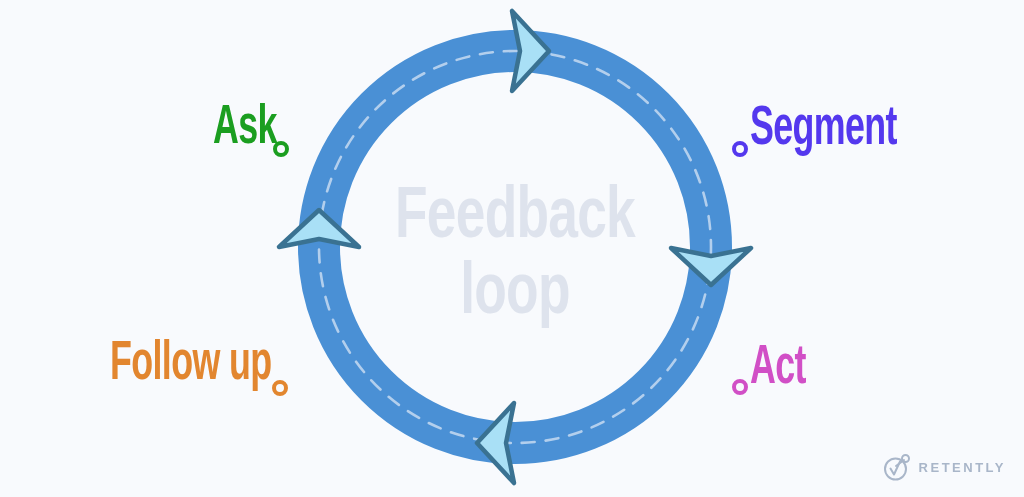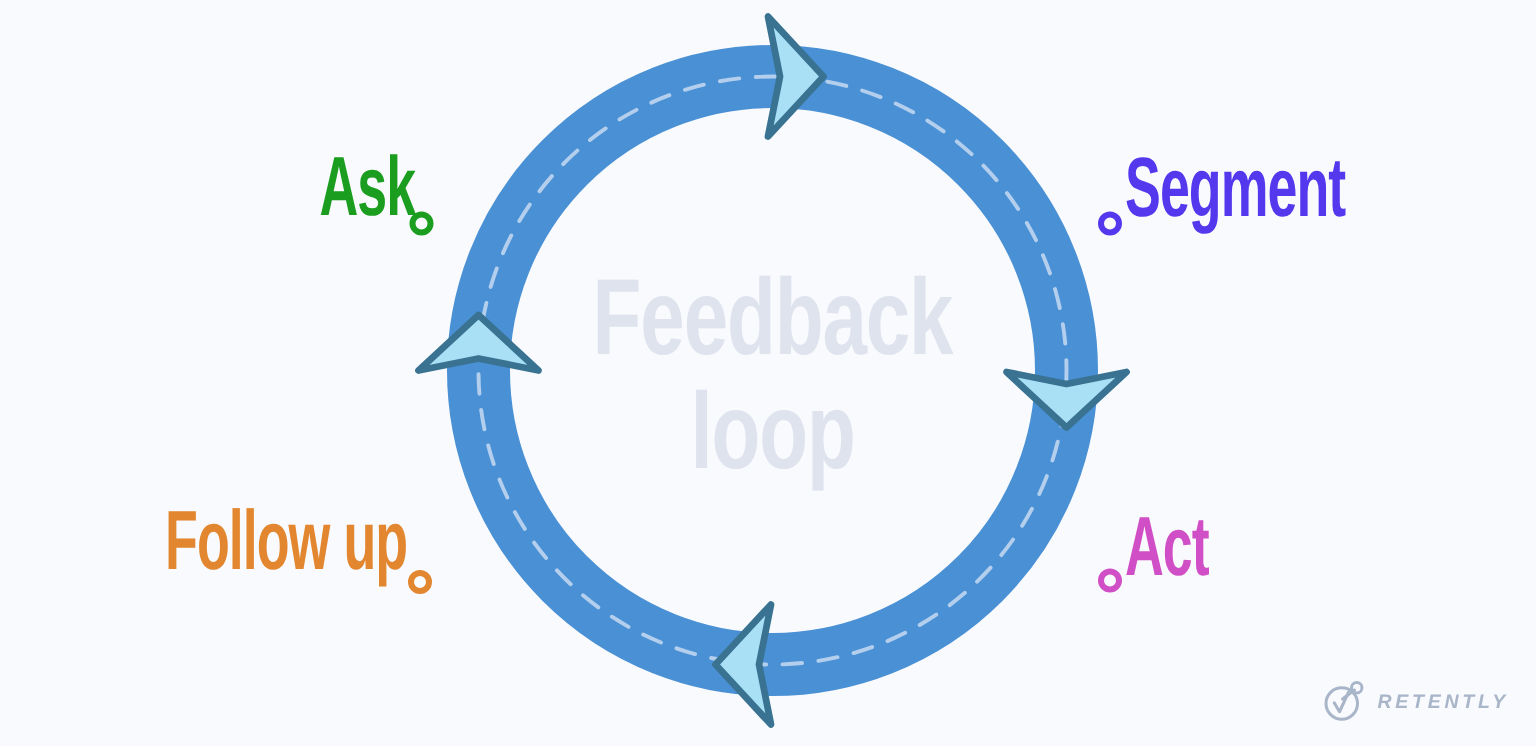--- a/index.html
+++ b/index.html
@@ -22,21 +22,21 @@
     position:absolute; width:8px; height:8px; border-radius:50%;
     border:4px solid #000; background:transparent;
   }
   .center-title {
     position:absolute; left:515px; top:174px; text-align:center;
     font-weight:bold; font-size:72px; line-height:76px; letter-spacing:-1px;
     white-space:nowrap; transform:translateX(-50%) scaleX(0.74);
   }
   .brand {
     position:absolute; right:18px; bottom:14px;
-    display:flex; align-items:center; gap:7px;font-style:italic;
+    display:flex; align-items:center; gap:7px;
   }
   .brand-text {
     font-weight:bold; font-size:13px; letter-spacing:2.5px;
   }
 </style>
 </head>
 <body>
 
 <div class="canvas">
 

